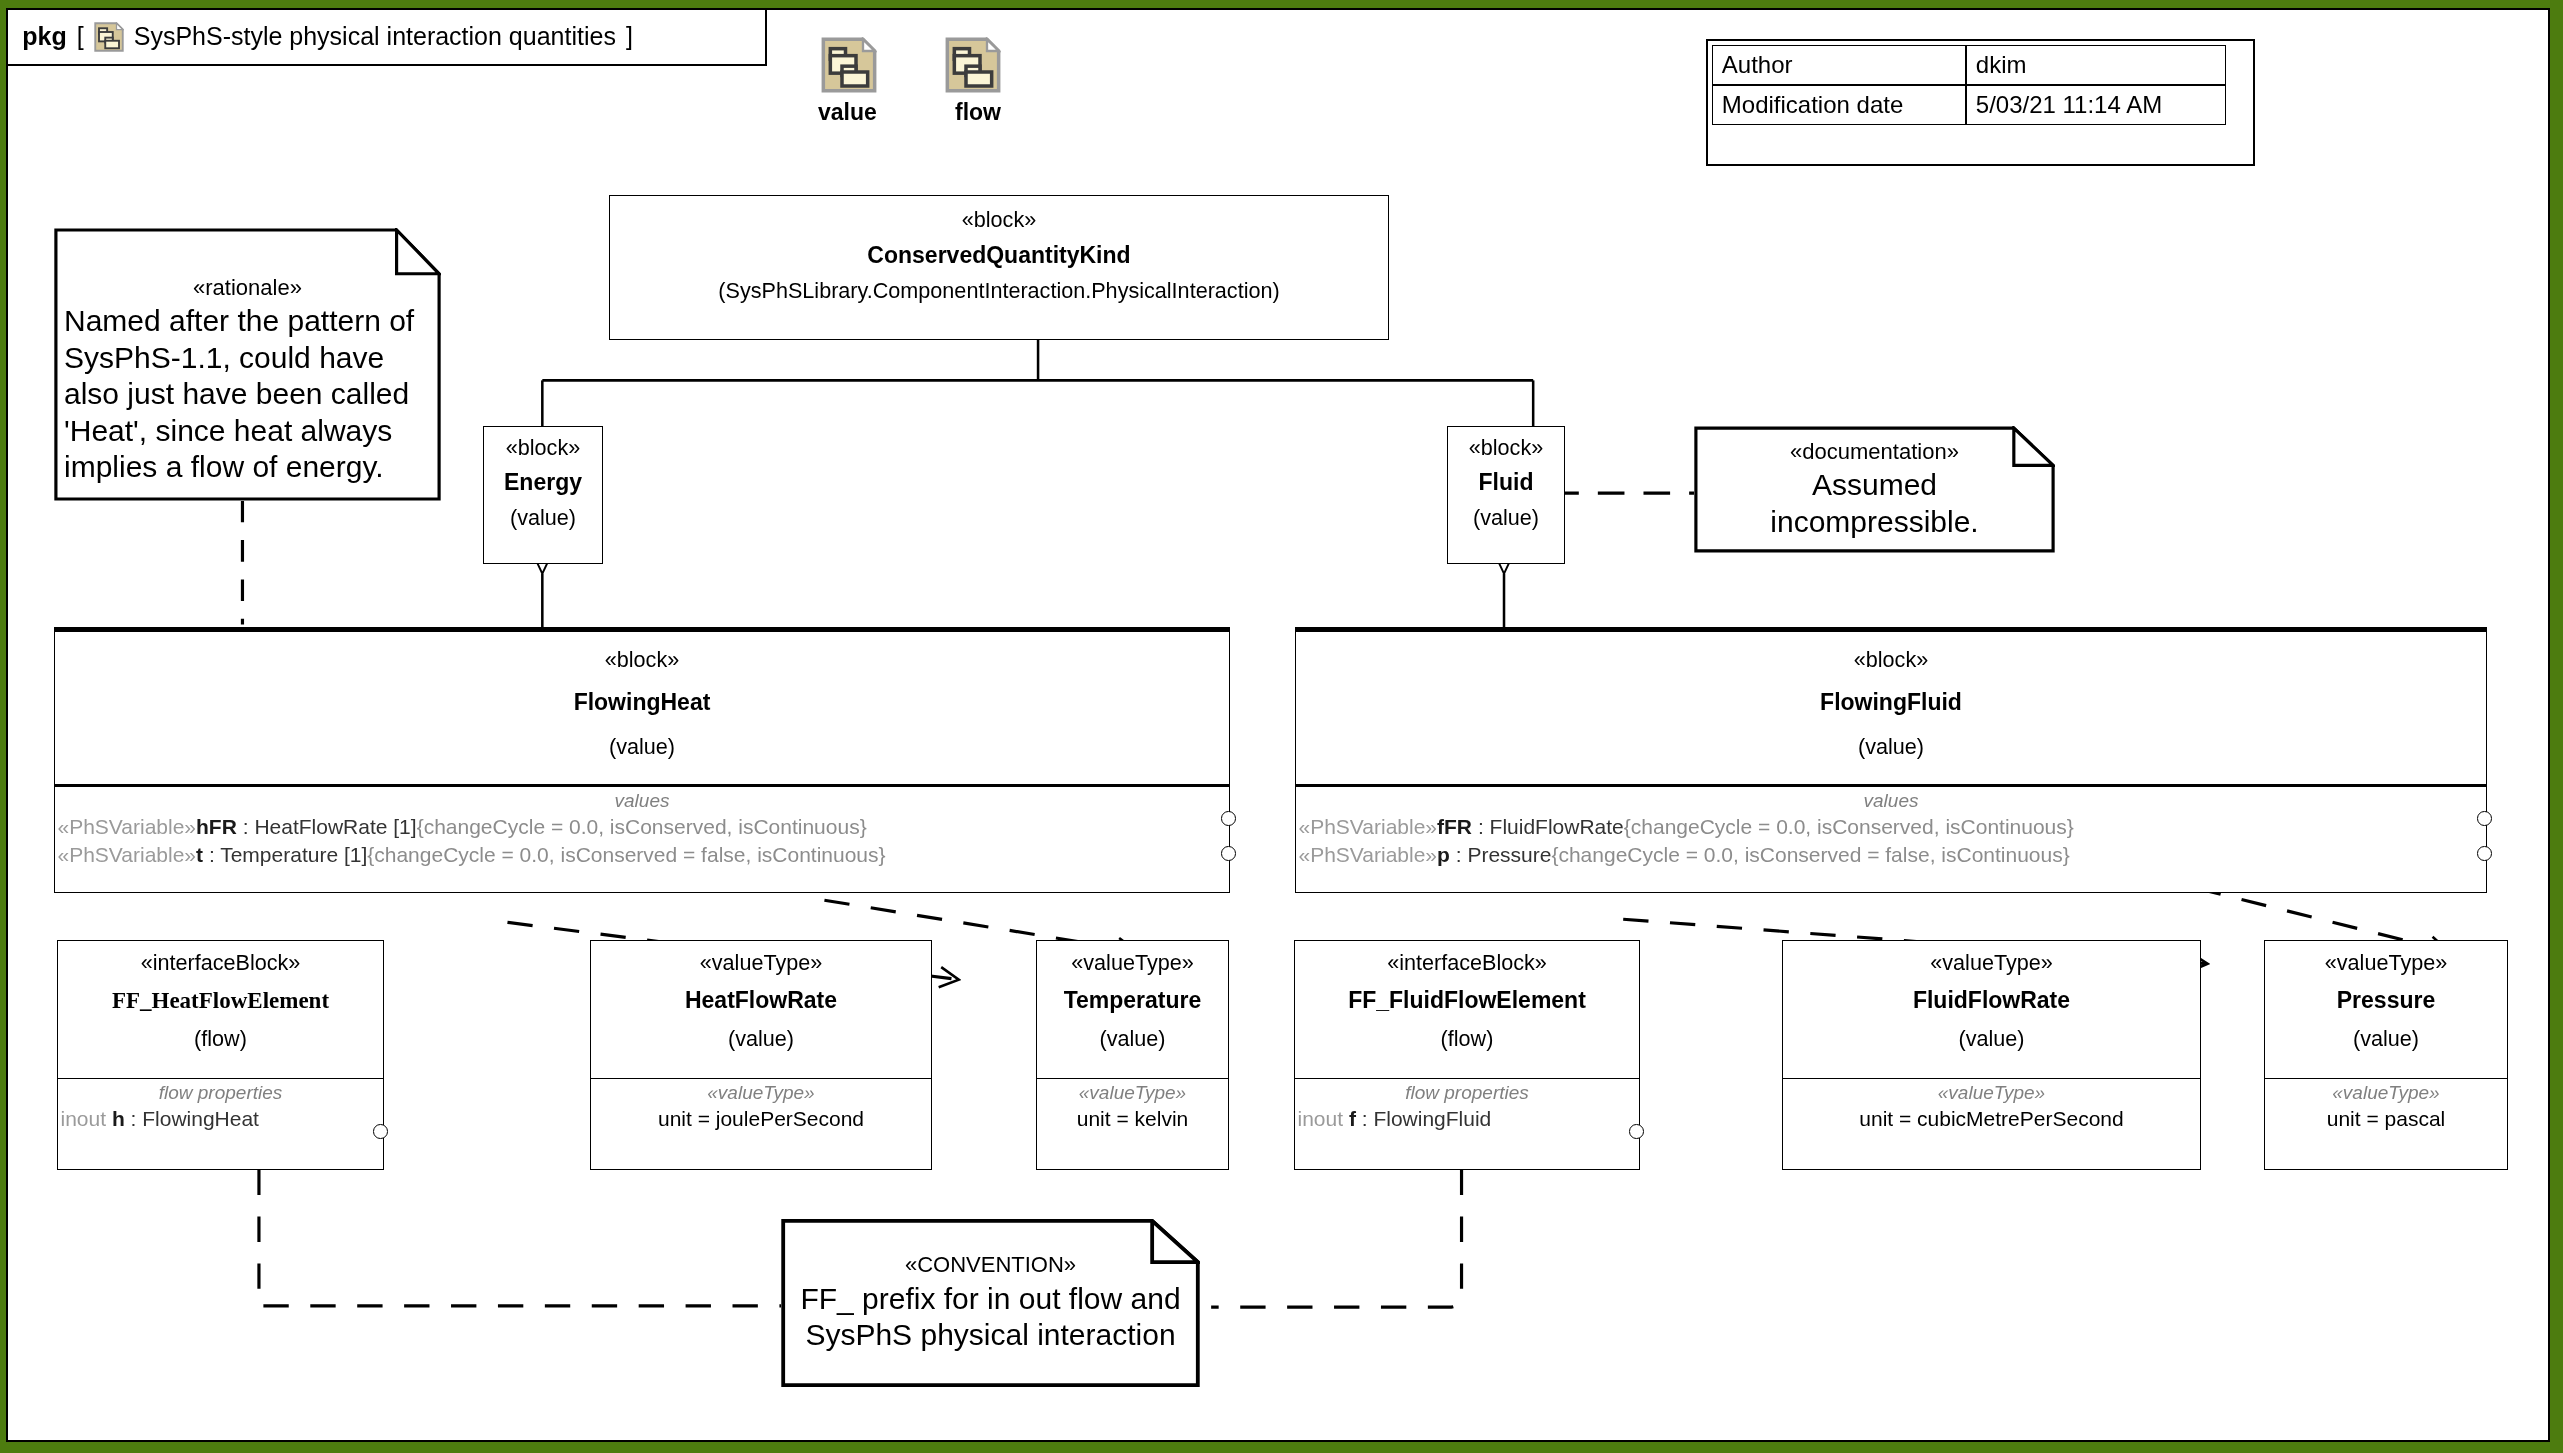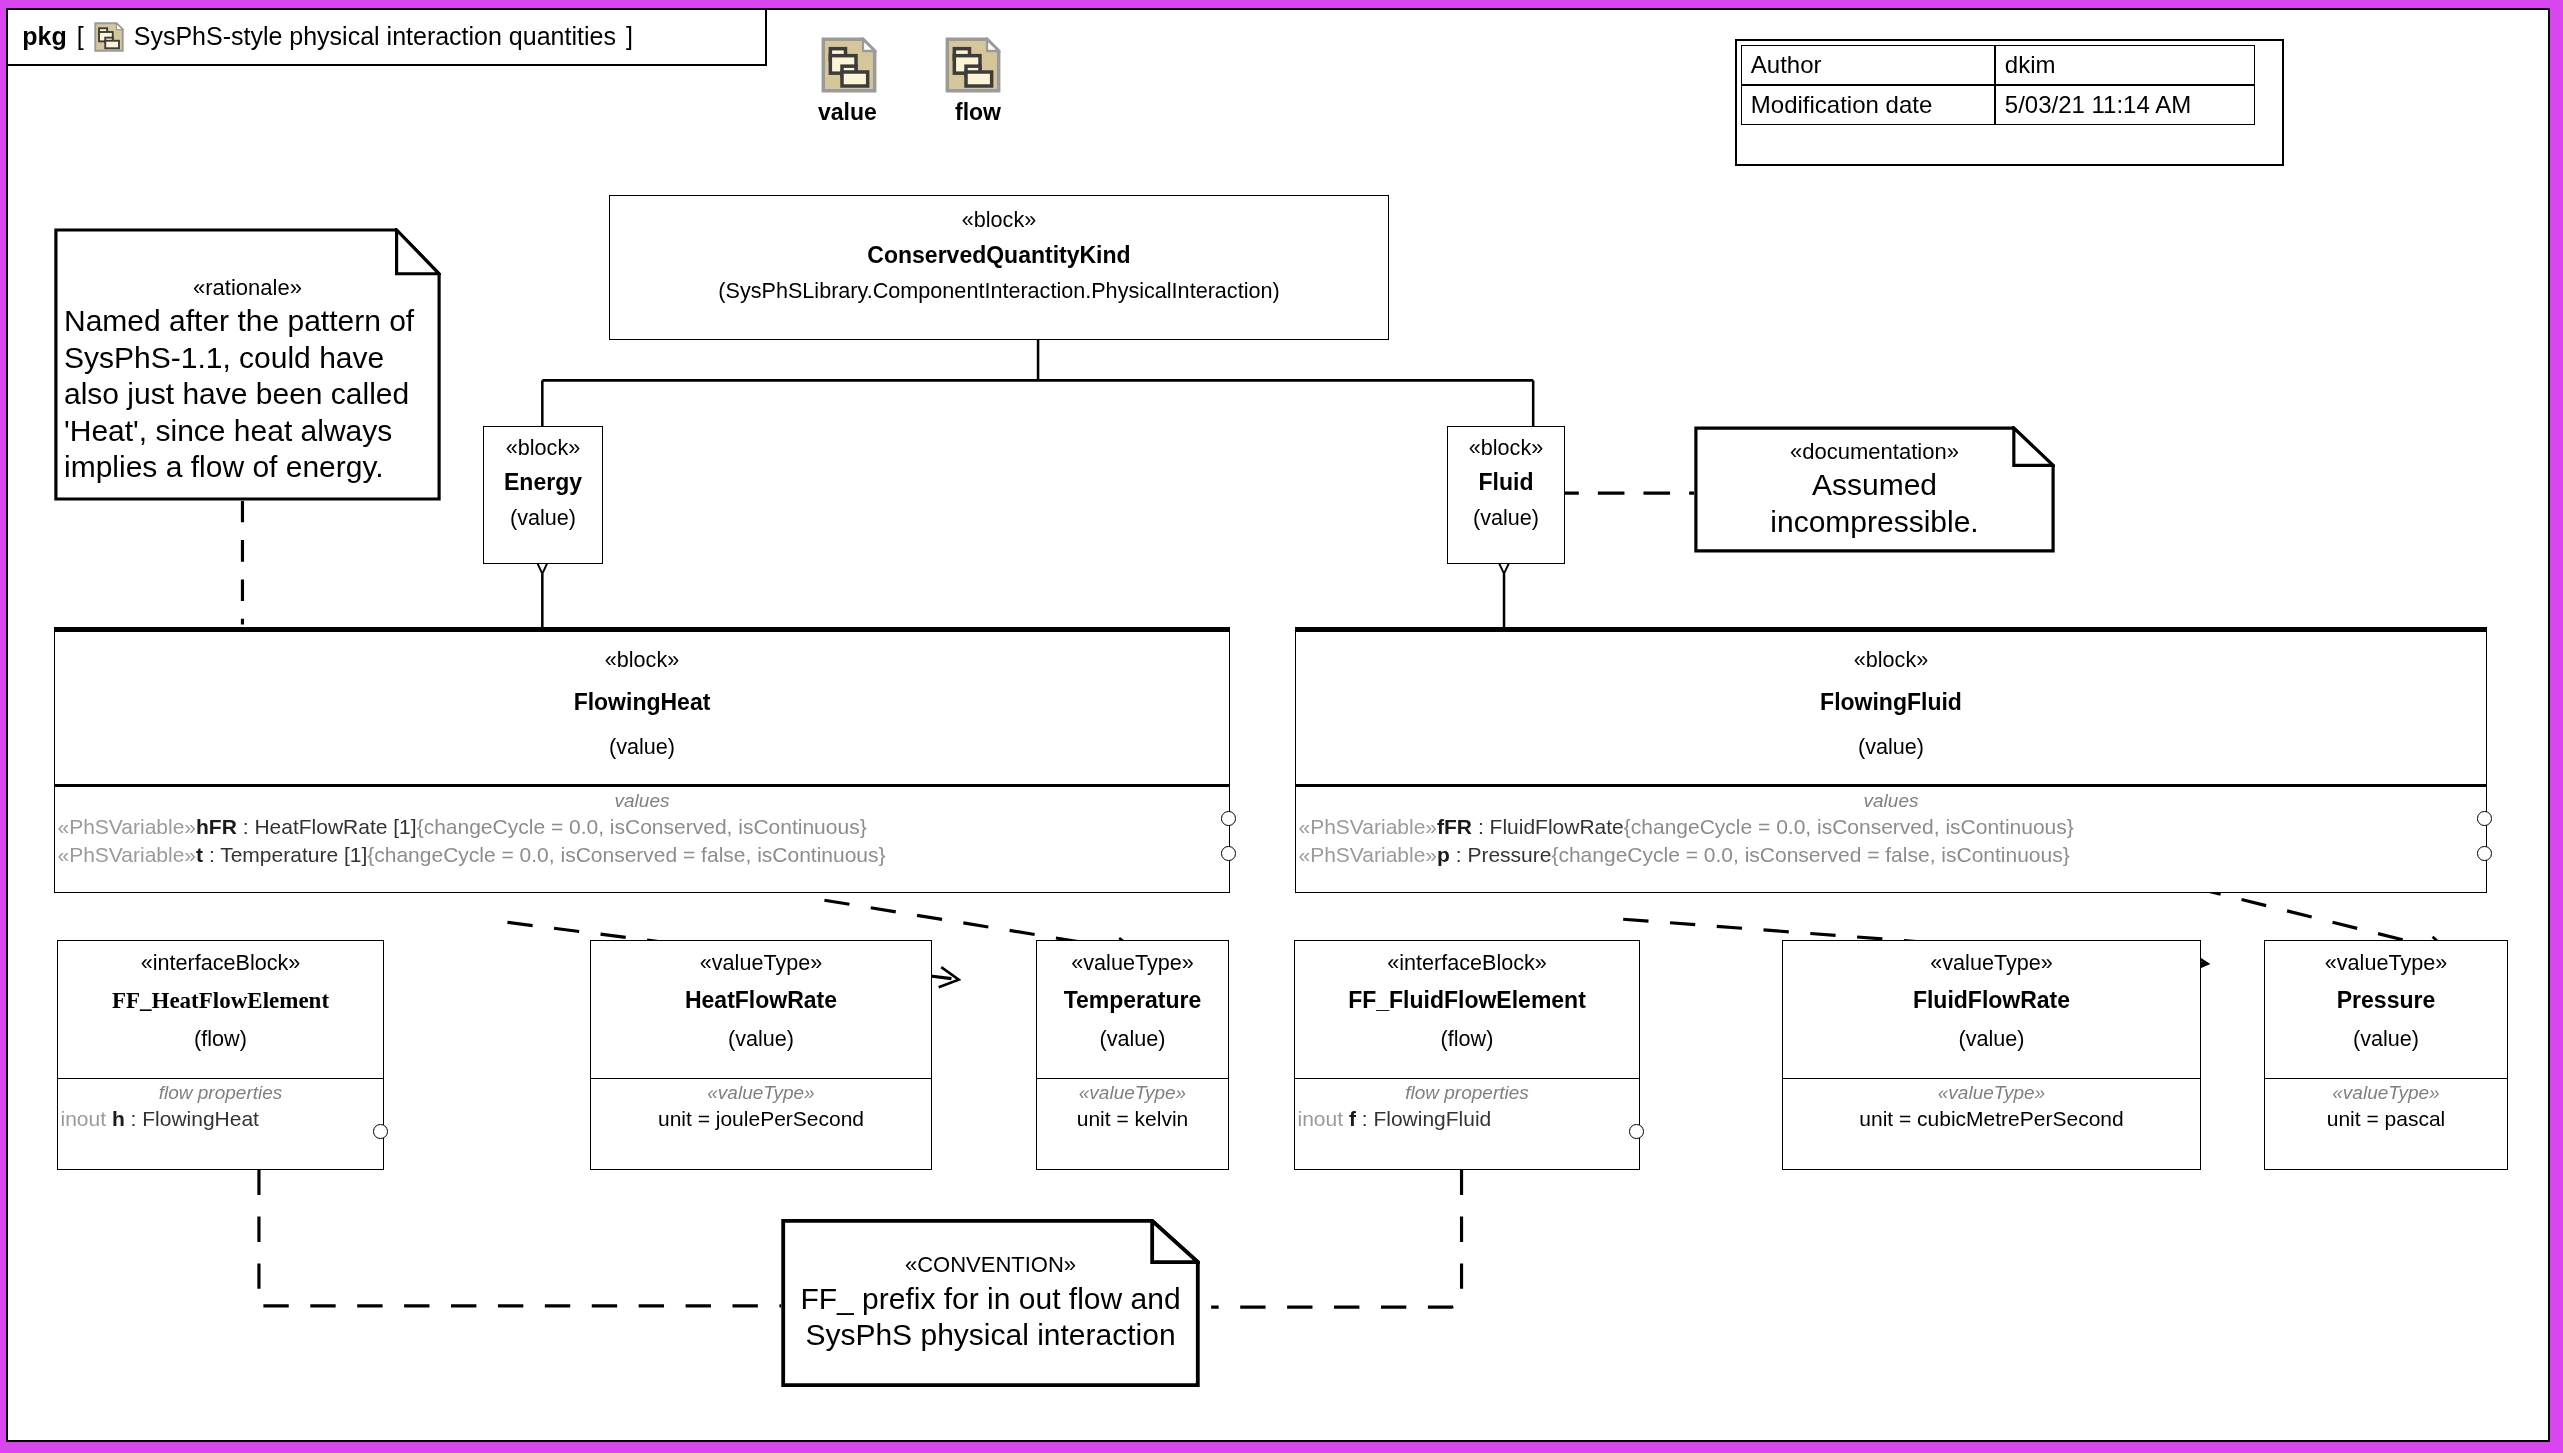--- a/index.html
+++ b/index.html
@@ -1,18 +1,18 @@
 <!DOCTYPE html>
 <html style="font-size:10px"><head>
 <meta charset="utf-8">
 <title>SysPhS-style physical interaction quantities</title>
 <style>
   html,body{margin:0;padding:0;background:#ffffff;}
   body{font-family:"Liberation Sans",sans-serif;color:#000;}
-  #root{position:relative;width:2563px;height:1453px;overflow:hidden;background:#d946ef;}
+  #root{position:relative;width:2563px;height:1453px;overflow:hidden;background:#4d7c0f;}
 
   
   .pkg-frame{position:absolute;left:6.3px;top:7.6px;width:2544px;height:1434px;
              border:2.5px solid #000;box-sizing:border-box;background:#fff;}
   .pkg-tab{position:absolute;left:6.3px;top:7.6px;height:58px;box-sizing:border-box;
            border:2.5px solid #000;border-bottom:2.5px solid #000;background:#fff;
            display:flex;align-items:center;padding:0 16.5px 0 14px;gap:10px;}
   .pkg-tab-diag{position:absolute;left:752px;top:6.3px;width:41px;height:63px;pointer-events:none;}
   .pkg-label{font-weight:bold;font-size:25px;letter-spacing:0px;}
   .pkg-bracket{font-size:25px;}
@@ -112,21 +112,21 @@
         <path d="M36 2 L46 12 H36 Z" fill="#ffffff" stroke="#9a9a9a" stroke-width="2"></path>
         <rect x="8" y="10" width="13" height="9" fill="#fbf5d6" stroke="#3c3c3c" stroke-width="3"></rect>
         <rect x="8" y="16" width="22" height="15" fill="#fbf5d6" stroke="#3c3c3c" stroke-width="3"></rect>
         <rect x="18" y="25" width="12" height="8" fill="#fbf5d6" stroke="#3c3c3c" stroke-width="3"></rect>
         <rect x="18" y="30" width="22" height="12" fill="#fbf5d6" stroke="#3c3c3c" stroke-width="3"></rect>
       </svg>
     </span>
     <span class="legend-label">flow</span>
   </div>
 
-  <div class="meta-table" style="left:1706px;top:39px;width:549px;height:127px;margin-left:29px;">
+  <div class="meta-table" style="left:1706px;top:39px;width:549px;height:127px;">
     <div class="meta-row">
       <div class="meta-cell meta-key">Author</div>
       <div class="meta-cell meta-val">dkim</div>
     </div>
     <div class="meta-row">
       <div class="meta-cell meta-key">Modification date</div>
       <div class="meta-cell meta-val">5/03/21 11:14 AM</div>
     </div>
   </div>
 

